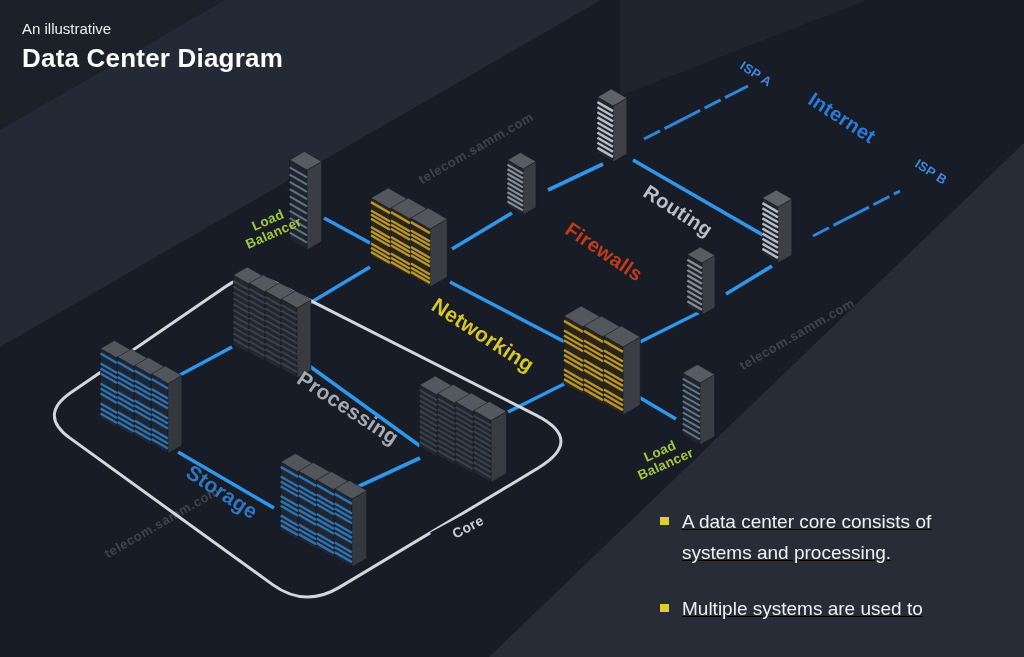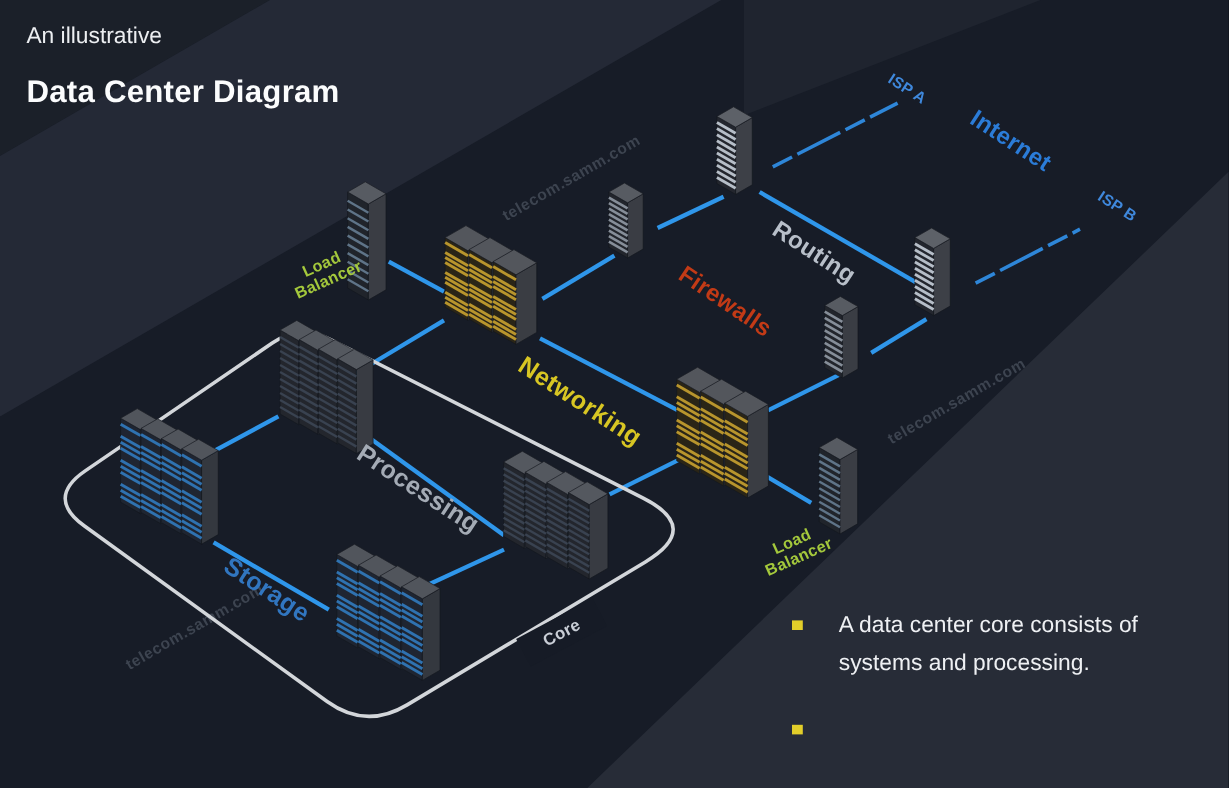--- a/index.html
+++ b/index.html
@@ -34,25 +34,25 @@
   .l-firewalls{left:604px;top:252px;transform:translate(-50%,-50%) rotate(34deg);font-size:20px;}
   .l-routing{left:678px;top:211px;transform:translate(-50%,-50%) rotate(33deg);font-size:20px;}
   .l-internet{left:842px;top:118px;transform:translate(-50%,-50%) rotate(33deg);font-size:20px;}
   .l-isp-a{left:756px;top:74px;transform:translate(-50%,-50%) rotate(33deg);font-size:13px;}
   .l-isp-b{left:931px;top:172px;transform:translate(-50%,-50%) rotate(33deg);font-size:13px;}
   .l-processing{left:348px;top:408px;transform:translate(-50%,-50%) rotate(33deg);font-size:21px;}
   .l-storage{left:222px;top:492px;transform:translate(-50%,-50%) rotate(33deg);font-size:21px;}
   .l-core{left:468px;top:527px;transform:translate(-50%,-50%) rotate(-28deg);font-size:14px;}
 
   .title-block{position:absolute;left:22px;top:20px;}
-  .title-kicker{font-size:19px;color:#eceef1;}
-  .title-main{font-size:26px;font-weight:bold;color:#fbfcfd;margin-top:19px;letter-spacing:.2px;}
+  .title-kicker{font-size:15px;color:#eceef1;}
+  .title-main{font-size:26px;font-weight:bold;color:#fbfcfd;margin-top:6px;letter-spacing:.2px;}
 
   .bullet-list{position:absolute;left:660px;top:506px;width:360px;}
-  .bullet-item{display:flex;gap:30px;margin-bottom:25px;}
+  .bullet-item{display:flex;gap:13px;margin-bottom:25px;text-decoration:underline;}
   .bullet-marker{width:9px;height:8px;margin-top:11px;flex:0 0 auto;}
   .bullet-text{font-size:19px;line-height:31px;color:#eef0f3;}
 </style>
 </head>
 <body>
 
 <div class="stage">
   <div class="facet f-corner-tl"></div>
   <div class="facet f-band-tl"></div>
   <div class="facet f-wedge-tr"></div>
@@ -502,16 +502,17 @@
       <div class="bullet-item">
         <div class="bullet-marker" style="background: rgb(226, 206, 42);"></div>
         <div class="bullet-text">
           <div>A data center core consists of</div>
           <div>systems and processing.</div>
         </div>
       </div>
       <div class="bullet-item">
         <div class="bullet-marker" style="background: rgb(226, 206, 42);"></div>
         <div class="bullet-text">
+          <div>Multiple systems are used to</div>
         </div>
       </div>
     </div>
 </div>
 
 </body></html>

